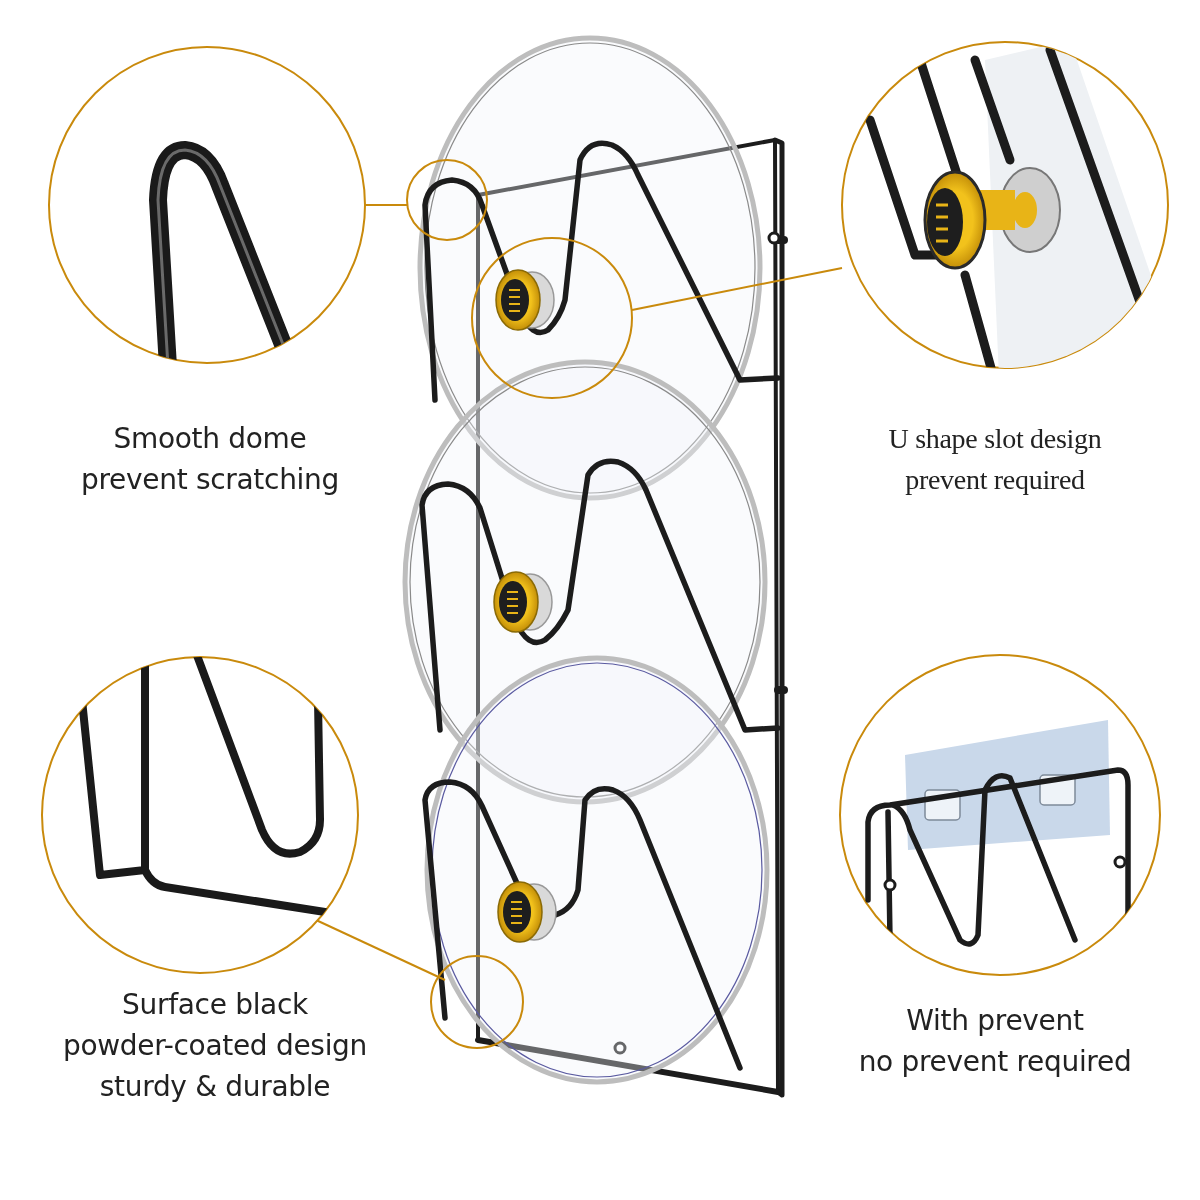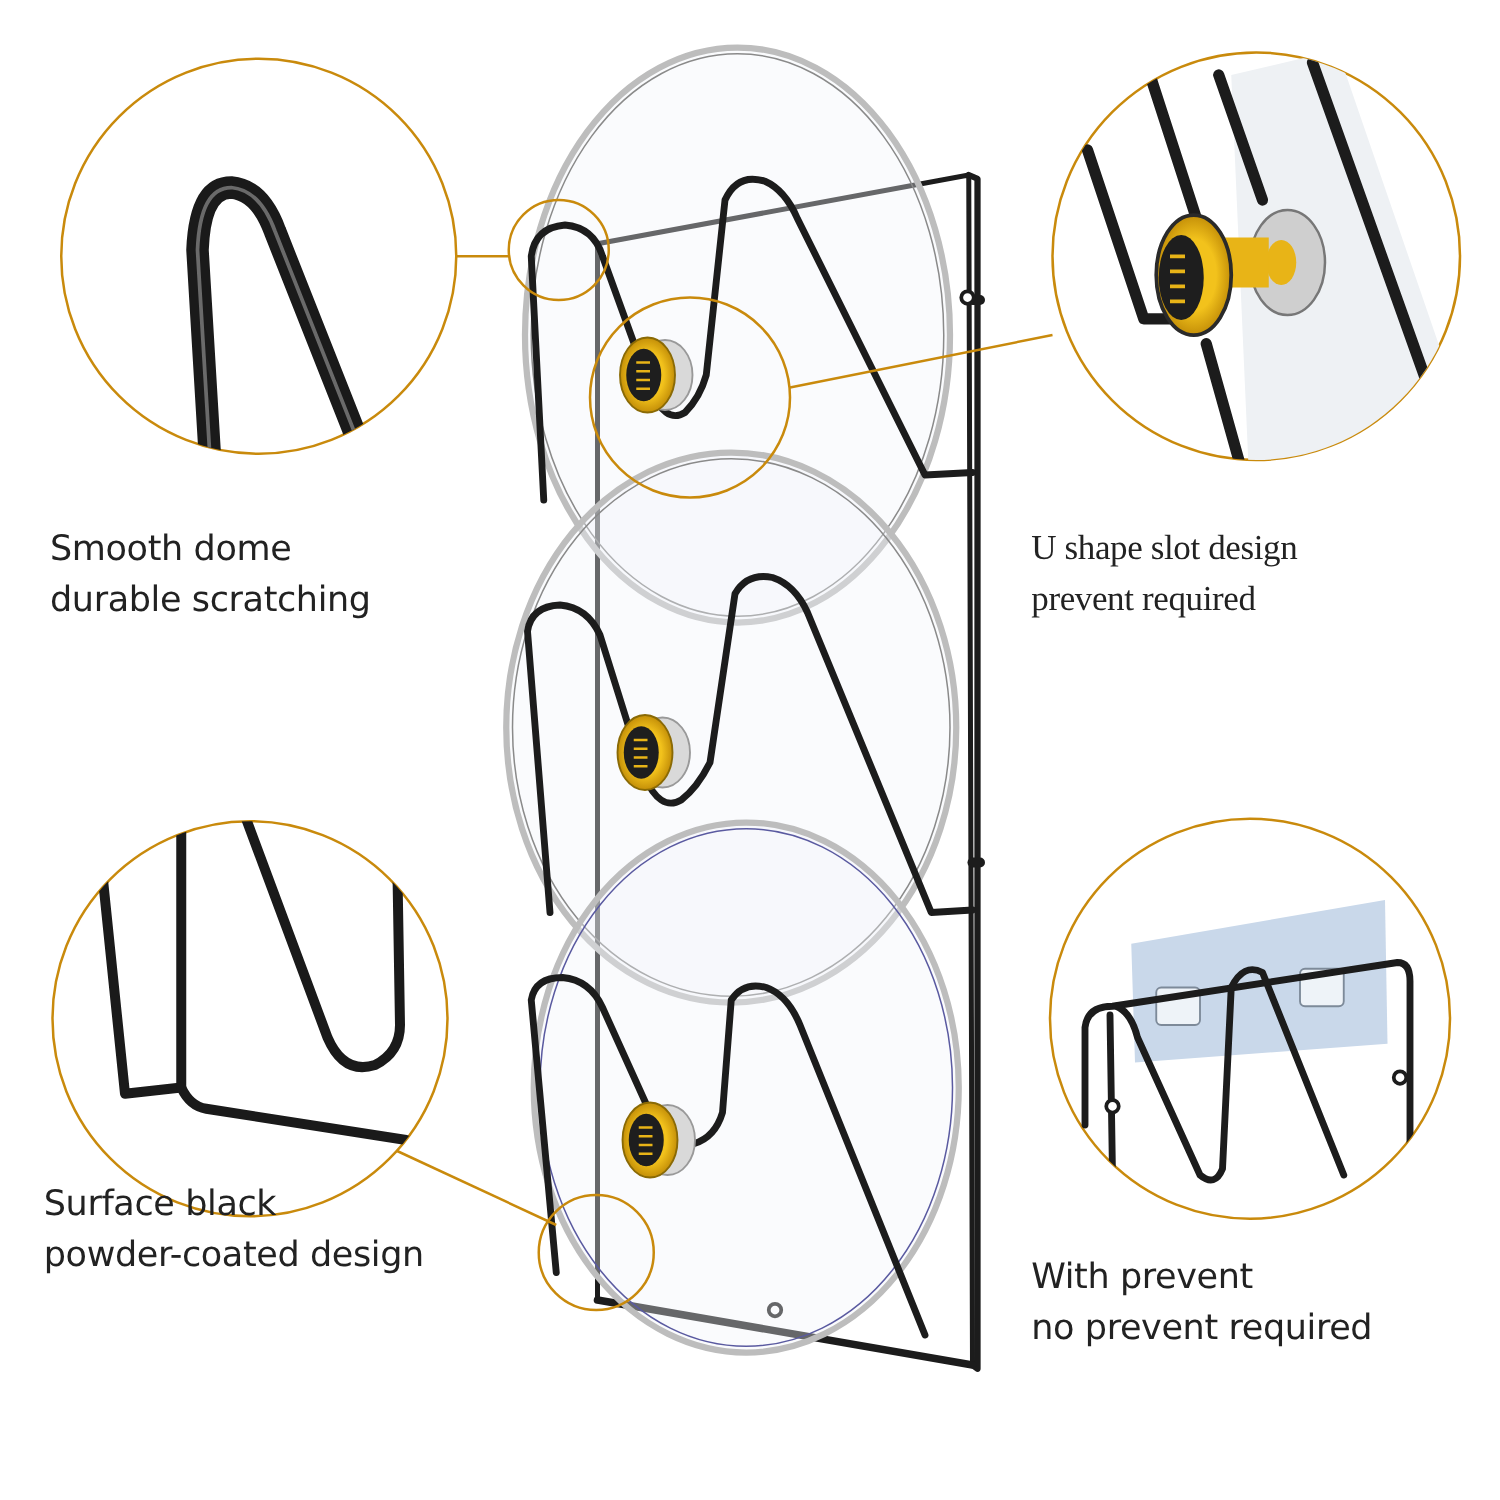--- a/index.html
+++ b/index.html
@@ -1,25 +1,25 @@
 <!DOCTYPE html>
 <html><head>
 <meta charset="utf-8">
 <style>
   html, body { margin: 0; padding: 0; background: #ffffff; }
   body { width: 1200px; height: 1200px; position: relative; overflow: hidden;
          font-family: "DejaVu Sans", sans-serif; color: #1a1a1a; }
   .stage { position: absolute; left: 0; top: 0; width: 1200px; height: 1200px; }
   .stage svg { position: absolute; left: 0; top: 0; }
-  .caption { position: absolute; text-align: left; font-size: 28px; line-height: 41px;
+  .caption { position: absolute; text-align: center; font-size: 28px; line-height: 41px;
              color: #222; letter-spacing: -0.3px; }
   .caption span { display: block; white-space: nowrap; }
   #cap-tl { left: 40px; top: 418px; width: 340px; }
   #cap-tr { left: 825px; top: 418px; width: 340px; font-family: Liberation Serif, serif; }
-  #cap-bl { left: 35px; top: 942px; width: 360px; }
+  #cap-bl { left: 35px; top: 984px; width: 360px; }
   #cap-br { left: 825px; top: 1000px; width: 340px; }
 </style>
 </head>
 <body>
 
 <div class="stage">
   <svg width="1200" height="1200" viewBox="0 0 1200 1200">
     <defs>
       <clipPath id="clip-tl">
           <circle cx="207" cy="205" r="158"></circle>
@@ -182,27 +182,28 @@
         <g fill="#fff" stroke="#1c1c1c" stroke-width="3">
           <circle cx="890" cy="885" r="5"></circle>
           <circle cx="1120" cy="862" r="5"></circle>
         </g>
       </g>
     </g>
   </svg>
 
   <div class="caption" id="cap-tl">
     <span>Smooth dome</span>
-    <span>durable scratching</span>
+    <span>prevent scratching</span>
   </div>
   <div class="caption" id="cap-tr">
     <span>U shape slot design</span>
     <span>prevent required</span>
   </div>
   <div class="caption" id="cap-bl">
     <span>Surface black</span>
     <span>powder-coated design</span>
+    <span>sturdy &amp; durable</span>
   </div>
   <div class="caption" id="cap-br">
     <span>With prevent</span>
     <span>no prevent required</span>
   </div>
 </div>
 
 </body></html>

